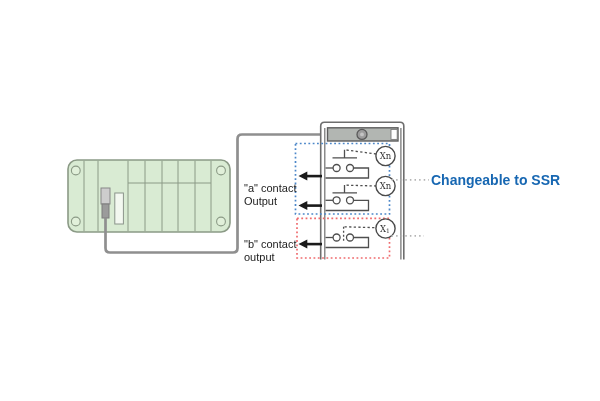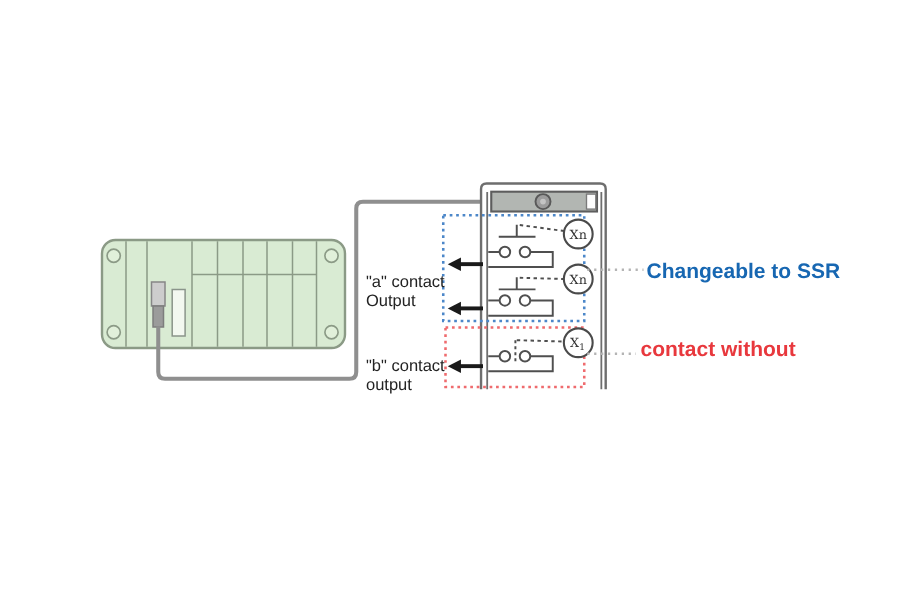--- a/index.html
+++ b/index.html
@@ -117,16 +117,15 @@
   </div>
 
   <div class="label-small" style="left:244px;top:238px;">
     <span style="display:block">"b" contact</span>
     <span style="display:block">output</span>
   </div>
 
   <div class="ann ann-blue" style="left:431px;top:173px;">Changeable to SSR</div>
 
   <div class="ann ann-red" style="left:427px;top:225px;">
-    <span style="display:block">contact without</span>
   </div>
 
 </div>
 
 </body></html>

